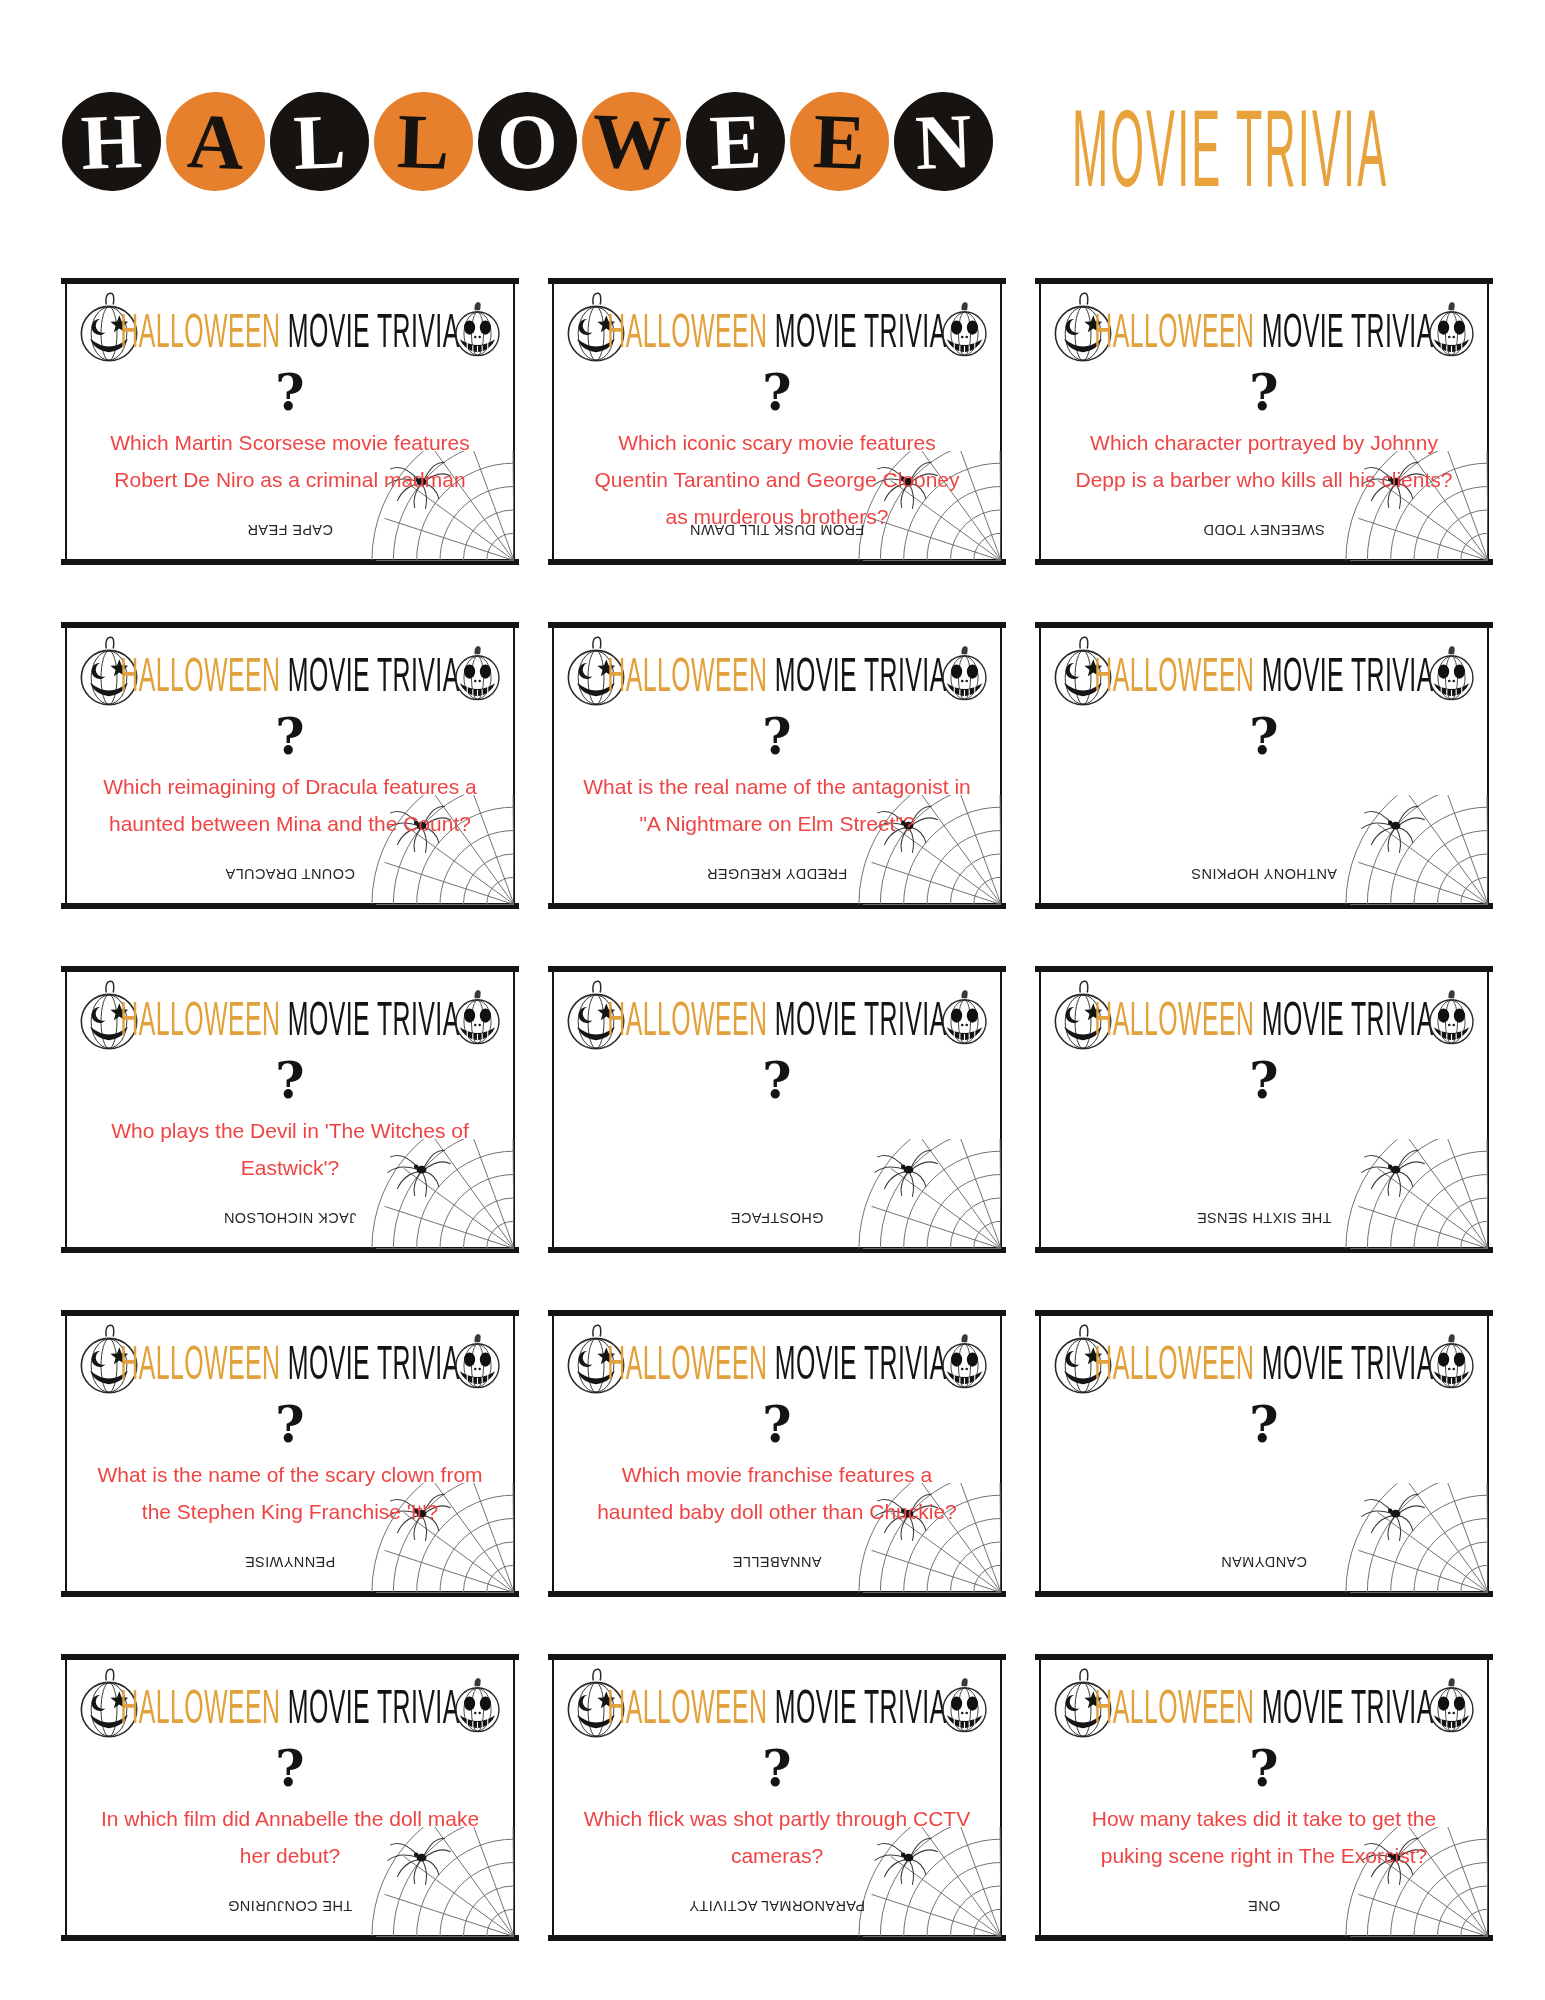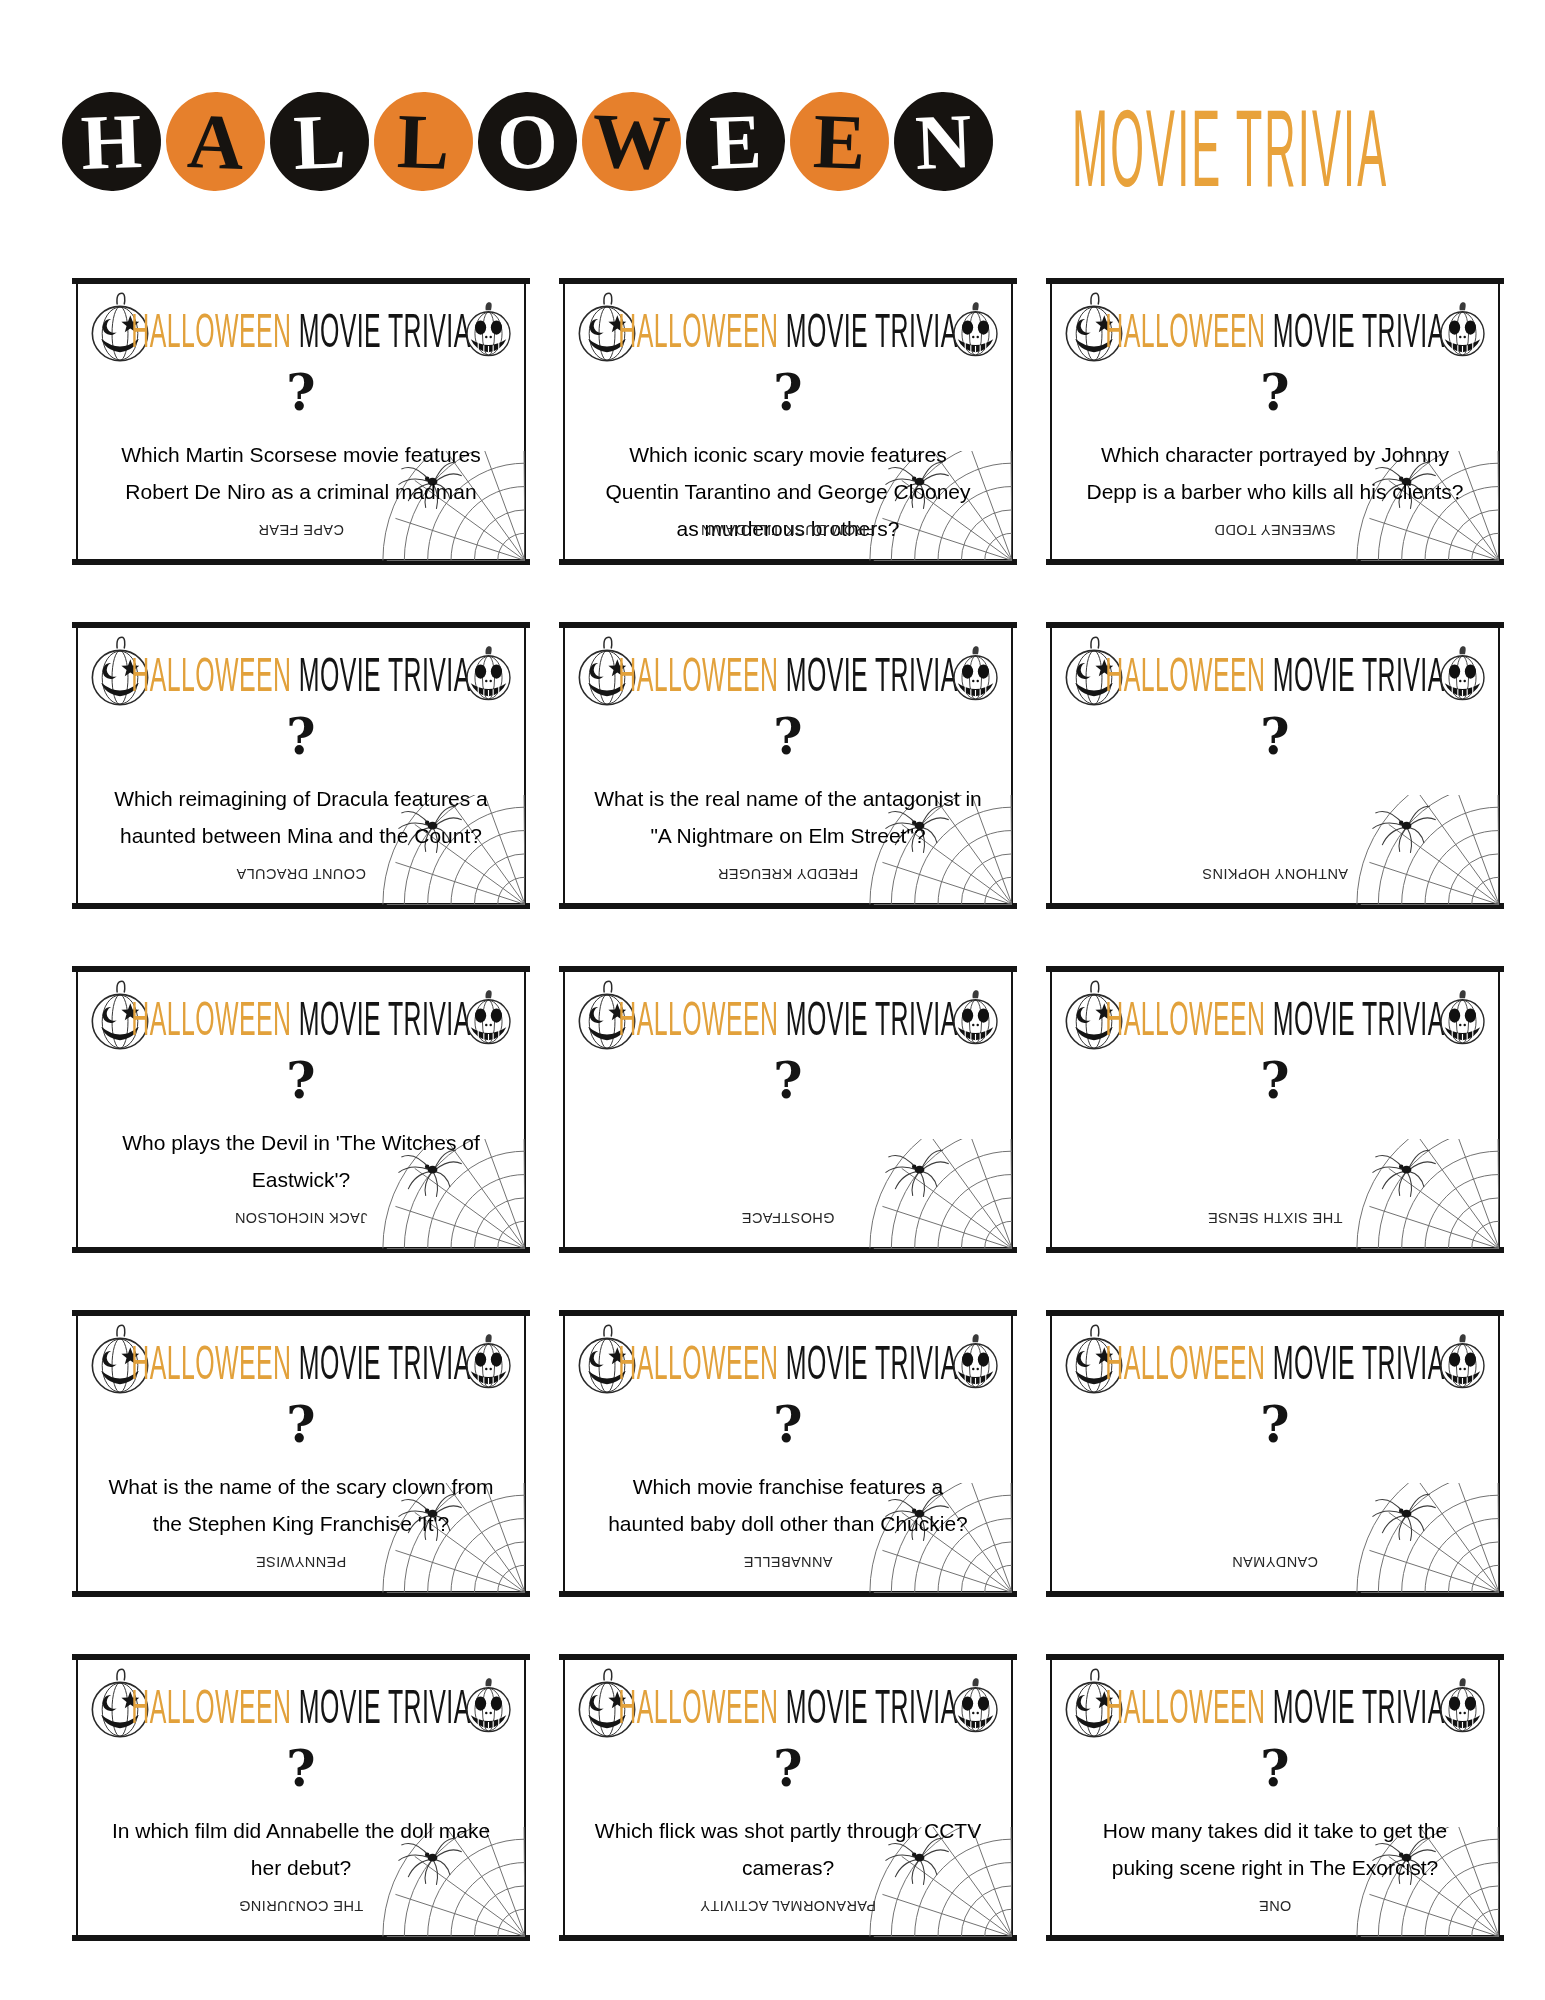--- a/index.html
+++ b/index.html
@@ -26,21 +26,21 @@
 
   .page-subtitle {
     position:absolute; left:1072px; top:86px;
     color:#E8A23B; font-size:62px; font-weight:400; letter-spacing:3px;
     white-space:nowrap;
     transform:scale(0.70,1.75); transform-origin:left top;
   }
 
   
   .cards-grid {
-    position:absolute; left:76px; top:283px;
+    position:absolute; left:65px; top:283px;
     display:grid; grid-template-columns:repeat(3,450px);
     grid-auto-rows:277px; column-gap:37px; row-gap:67px;
   }
   .card {
     position:relative; background:#ffffff;
     border:2.5px solid #141414; border-top:none; border-bottom:none;
     display:flex; flex-direction:column; align-items:center;
     overflow:visible;
   }
   .card::before, .card::after {
@@ -59,22 +59,22 @@
   }
   .card-title .hw { color:#E2A13B; }
   .card-title .mt { color:#141414; }
 
   .qmark {
     flex:none; margin-top:-4px;
     font-family:"DejaVu Serif", serif; font-weight:700; font-size:50px;
     color:#141414; line-height:1.05; text-align:center;
   }
   .question {
-    margin-top:16px; padding:0 22px; max-width:436px;
-    font-size:21px; line-height:1.78; text-align:center; color:#000000;
+    margin-top:4px; padding:0 22px; max-width:436px;
+    font-size:21px; line-height:1.78; text-align:center; color:#ef4444;
     font-weight:500; z-index:2;
   }
   .answer {
     position:absolute; bottom:22px; left:0; width:100%;
     text-align:center; font-size:14.5px; letter-spacing:0.4px;
     color:#262626; transform:rotate(180deg); z-index:2;
   }
   .web { position:absolute; right:-1px; bottom:-1px; width:146px; height:110px; z-index:1; }
 </style>
 </head>

